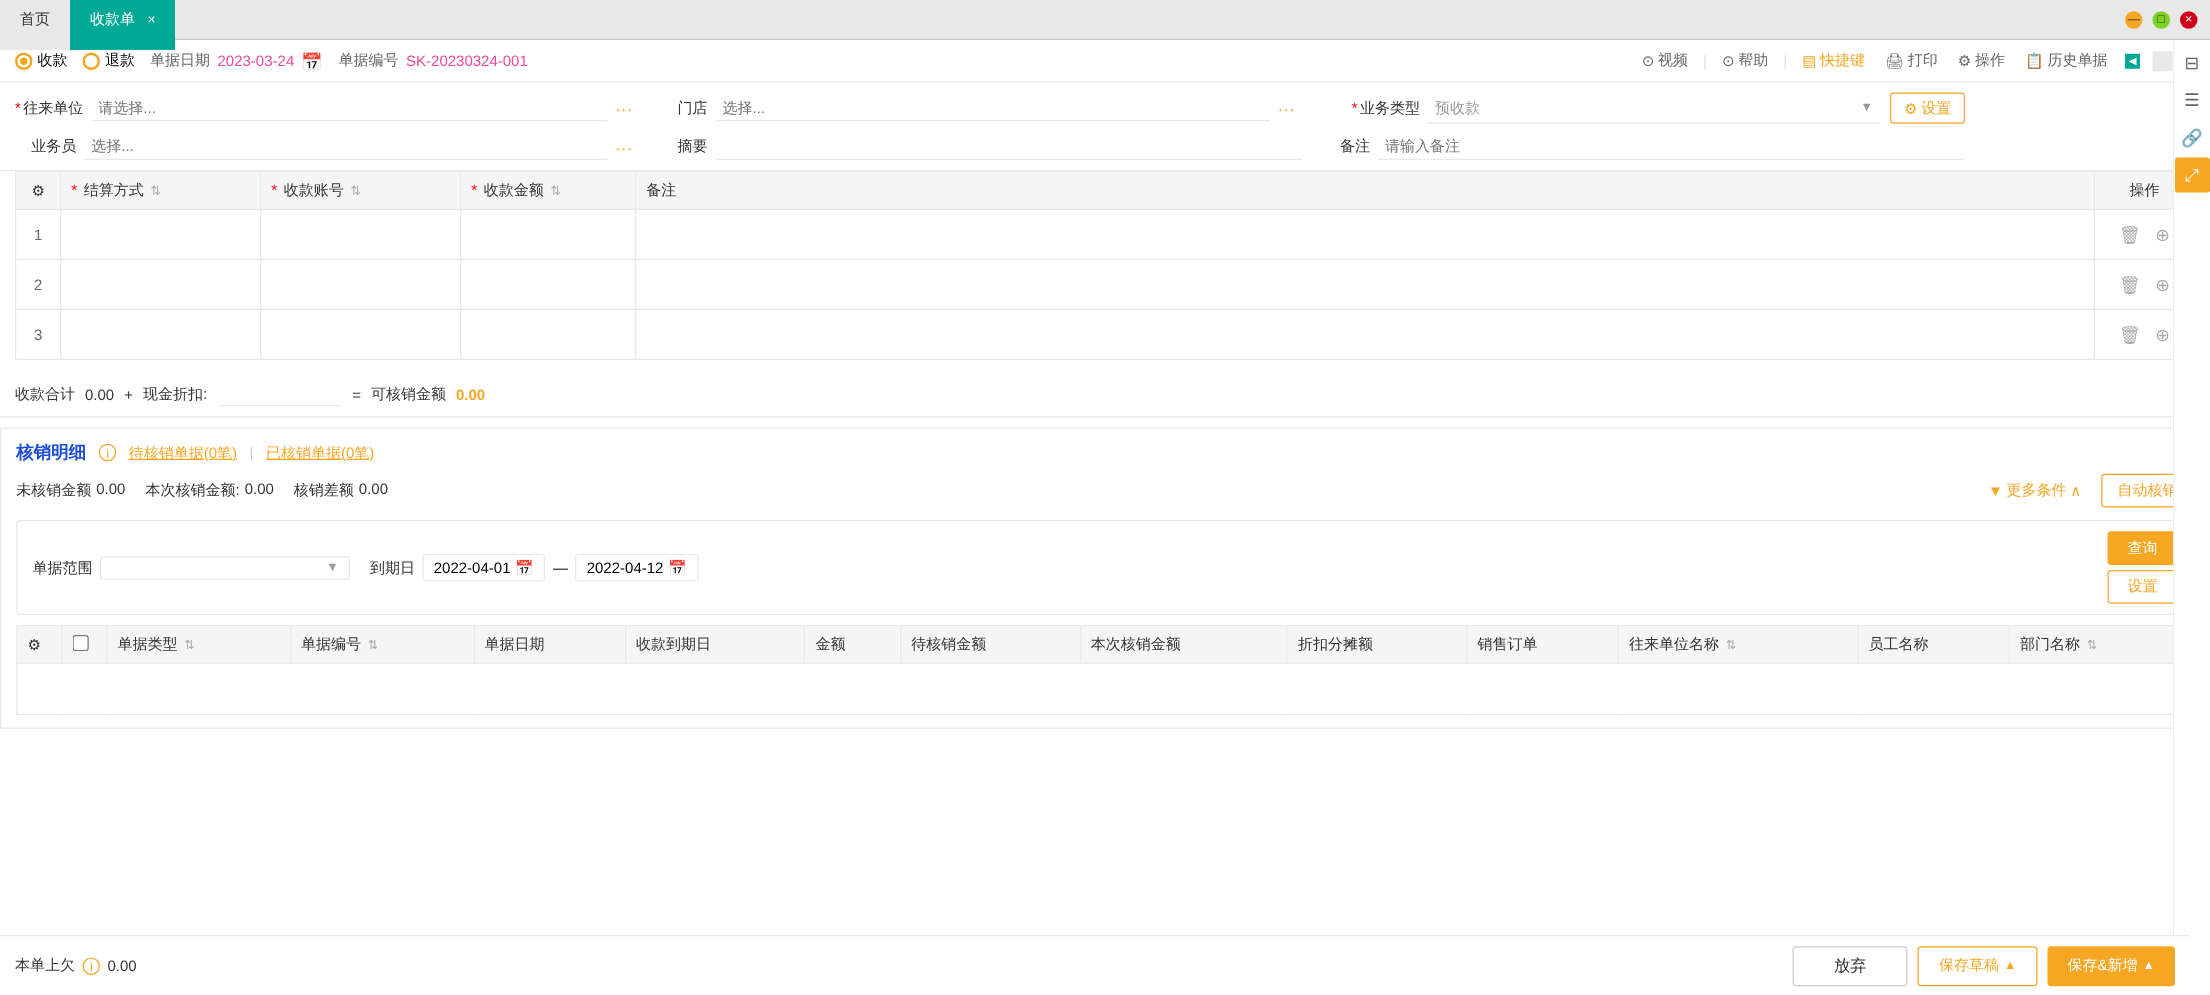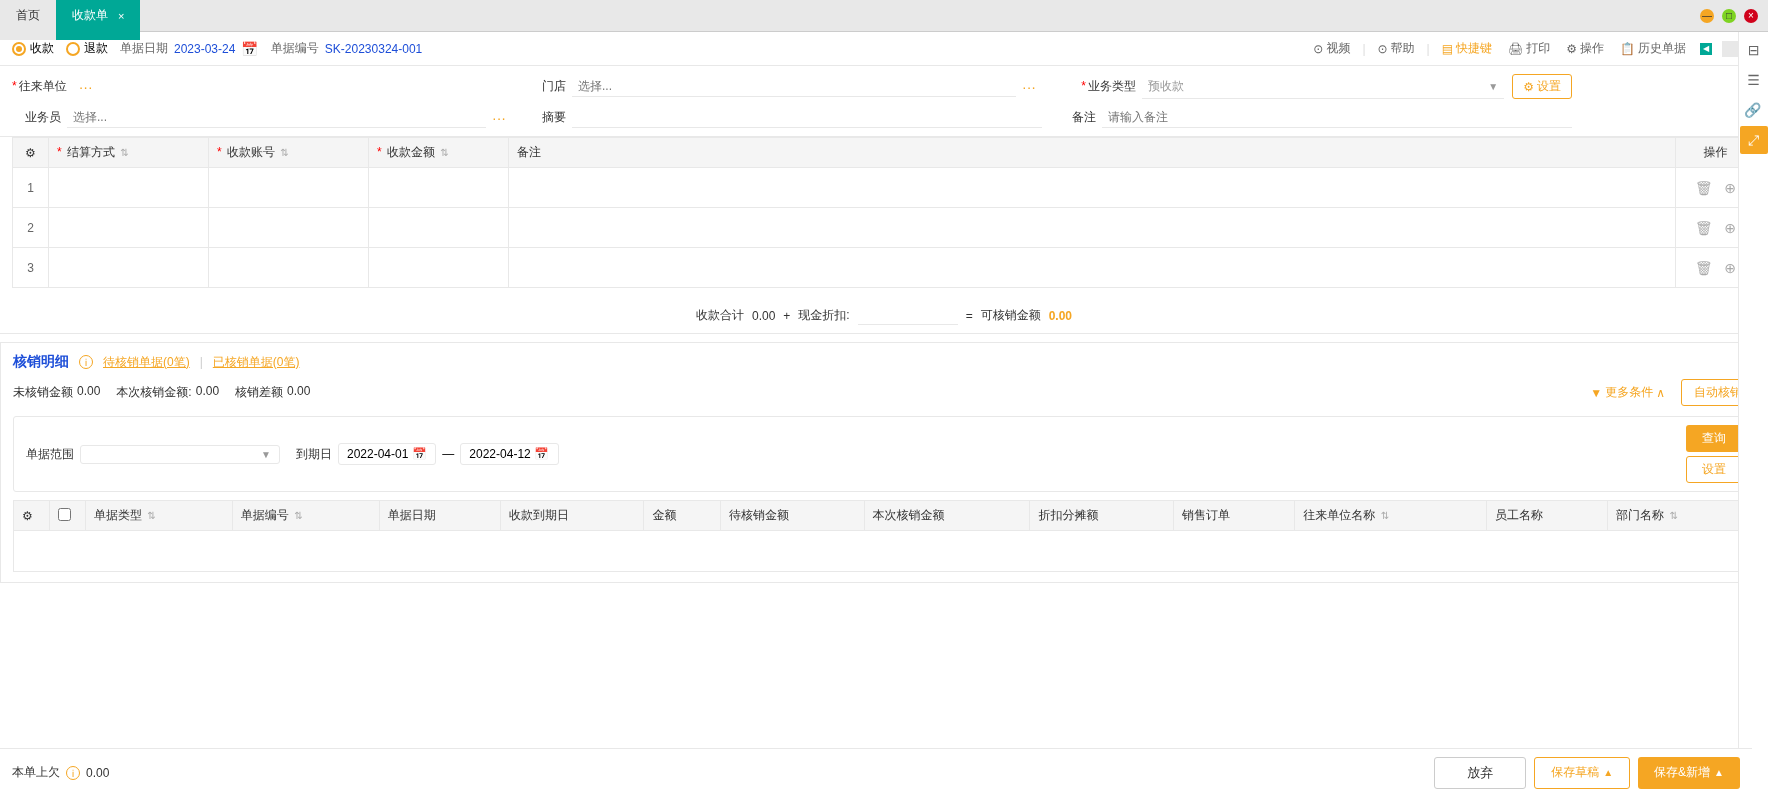--- a/index.html
+++ b/index.html
@@ -94,21 +94,21 @@
       border-radius: 50%;
       background: #f5a623;
     }
     .date-field {
       display: flex;
       align-items: center;
       gap: 6px;
       font-size: 12px;
     }
     .date-label { color: #666; }
-    .date-value { color: #1d4ed8; font-weight: 500; }
+    .date-value { color: #ec4899; font-weight: 500; }
     .calendar-icon { color: #f5a623; cursor: pointer; font-size: 14px; }
     .toolbar-right {
       margin-left: auto;
       display: flex;
       align-items: center;
       gap: 8px;
     }
     .toolbar-btn {
       display: flex;
       align-items: center;
@@ -233,21 +233,21 @@
       cursor: pointer;
       color: #aaa;
       font-size: 14px;
       padding: 2px 4px;
     }
 
     
     .summary-row {
       display: flex;
       align-items: center;
-      justify-content: center;
+      justify-content: flex-start;
       padding: 8px 12px;
       background: #fff;
       border-bottom: 1px solid #e8e8e8;
       gap: 8px;
       font-size: 12px;
       color: #333;
     }
     .summary-value { color: #333; }
     .summary-orange { color: #f5a623; font-weight: bold; }
     .summary-input {
@@ -592,20 +592,21 @@
     </div>
   </div>
 
   <div class="form-section">
     <div class="form-row">
 
       <div class="field-group" style="flex:2; max-width:500px;">
         <span class="field-label">
           <span class="required">*</span><span>往来单位</span>
         </span>
+        <input class="field-input" type="text" placeholder="请选择..." style="">
         <span class="more-btn">···</span>
       </div>
 
       <div class="field-separator" style="width:30px;"></div>
 
       <div class="field-group" style="flex:2; max-width:500px;">
         <span class="field-label" style="min-width:30px;">门店</span>
         <input class="field-input" type="text" placeholder="选择..." style="">
         <span class="more-btn">···</span>
       </div>

